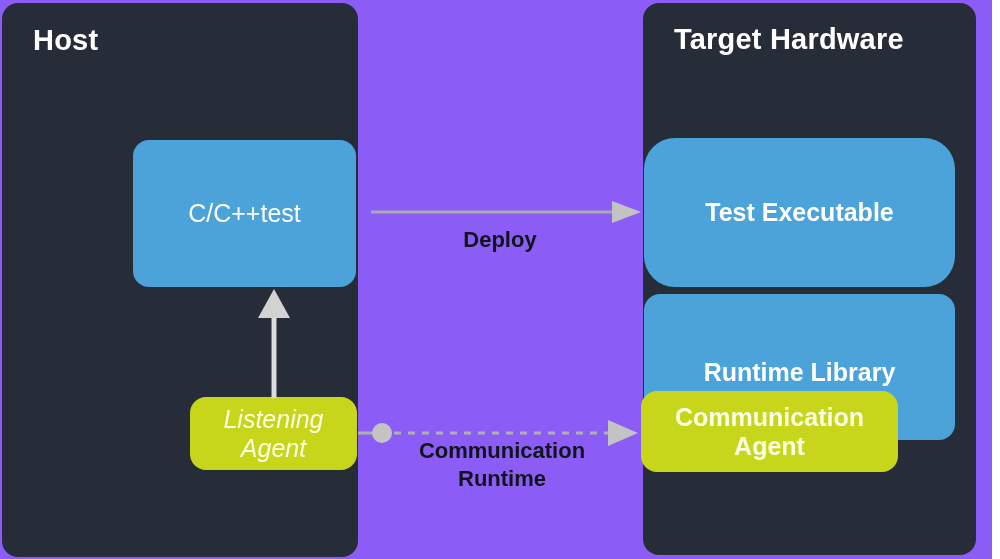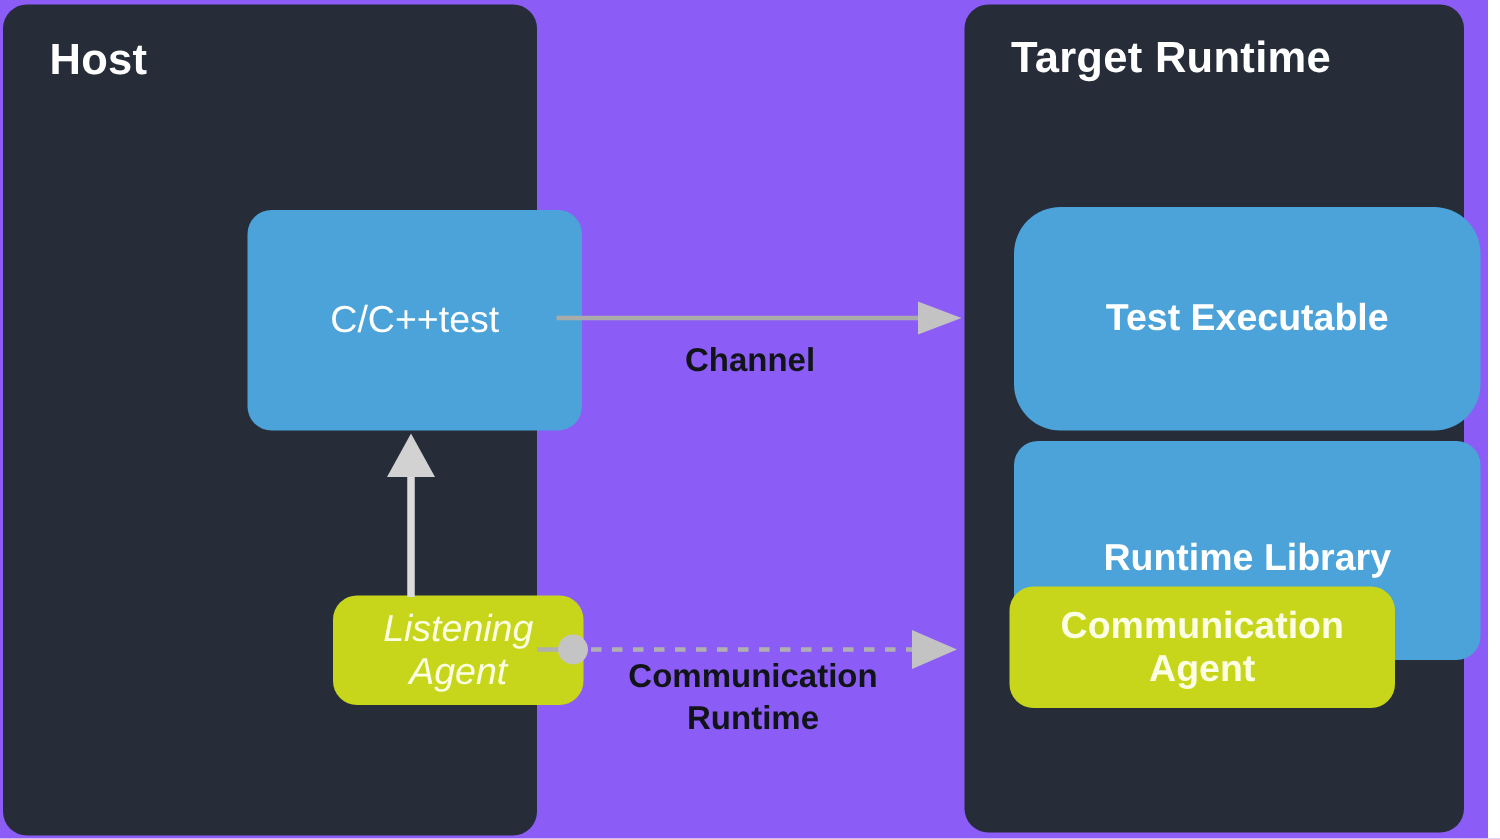--- a/index.html
+++ b/index.html
@@ -42,21 +42,20 @@
   
   .box {
     position: absolute;
     border-radius: 16px;
     display: flex;
     align-items: center;
     justify-content: center;
     text-align: center;
     line-height: 1.16;
     box-sizing: border-box;
-    margin-left: 32px;
   }
   .box-blue  { background: #4ba3d9; color: #ffffff; }
   .box-green { background: #c8d61b; color: #fbffe4; }
 
   #box-cctest {
     left: 133px; top: 140px; width: 223px; height: 147px;
     font-size: 25px; font-weight: normal;
     z-index: 3;
   }
   #box-listening-agent {
@@ -107,21 +106,21 @@
 </style>
 </head>
 <body>
 
 <div id="stage">
 
   <div class="panel" id="host-panel"></div>
   <div class="panel-title" id="host-title">Host</div>
 
   <div class="panel" id="target-panel"></div>
-  <div class="panel-title" id="target-title">Target Runtime</div>
+  <div class="panel-title" id="target-title">Target Hardware</div>
 
   <svg class="connector-svg" viewBox="0 0 1000 559">
 
     <g>
       <line x1="371" y1="212" x2="612" y2="212" stroke="#aaaaaa" stroke-width="3"></line>
       <polygon points="612,201 641,212 612,223" fill="#c3c3c3"></polygon>
     </g>
 
     <g>
       <line x1="274" y1="398" x2="274" y2="315" stroke="#dcdcdc" stroke-width="5"></line>
@@ -142,18 +141,18 @@
 Agent</div>
 
   <div class="box box-blue" id="box-test-executable">Test
 Executable</div>
 
   <div class="box box-blue" id="box-runtime-library">Runtime Library</div>
 
   <div class="box box-green" id="box-communication-module">Communication
 Agent</div>
 
-  <div class="edge-label" id="label-deploy">Channel</div>
+  <div class="edge-label" id="label-deploy">Deploy</div>
 
   <div class="edge-label" id="label-comm-channel">Communication
 Runtime</div>
 
 </div>
 
 </body></html>

